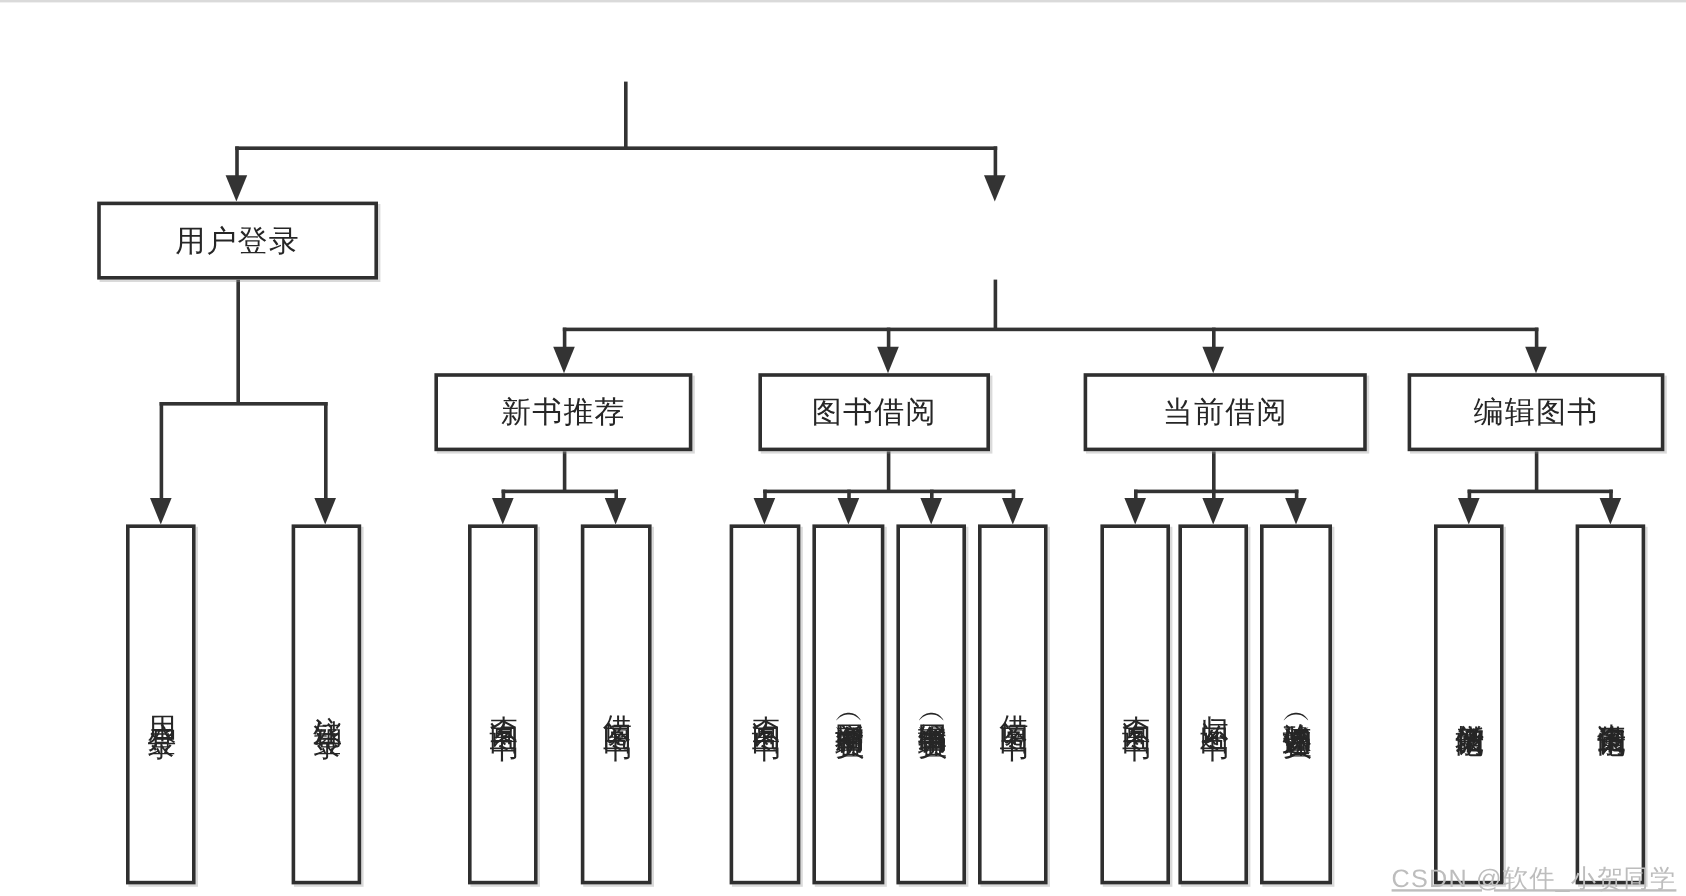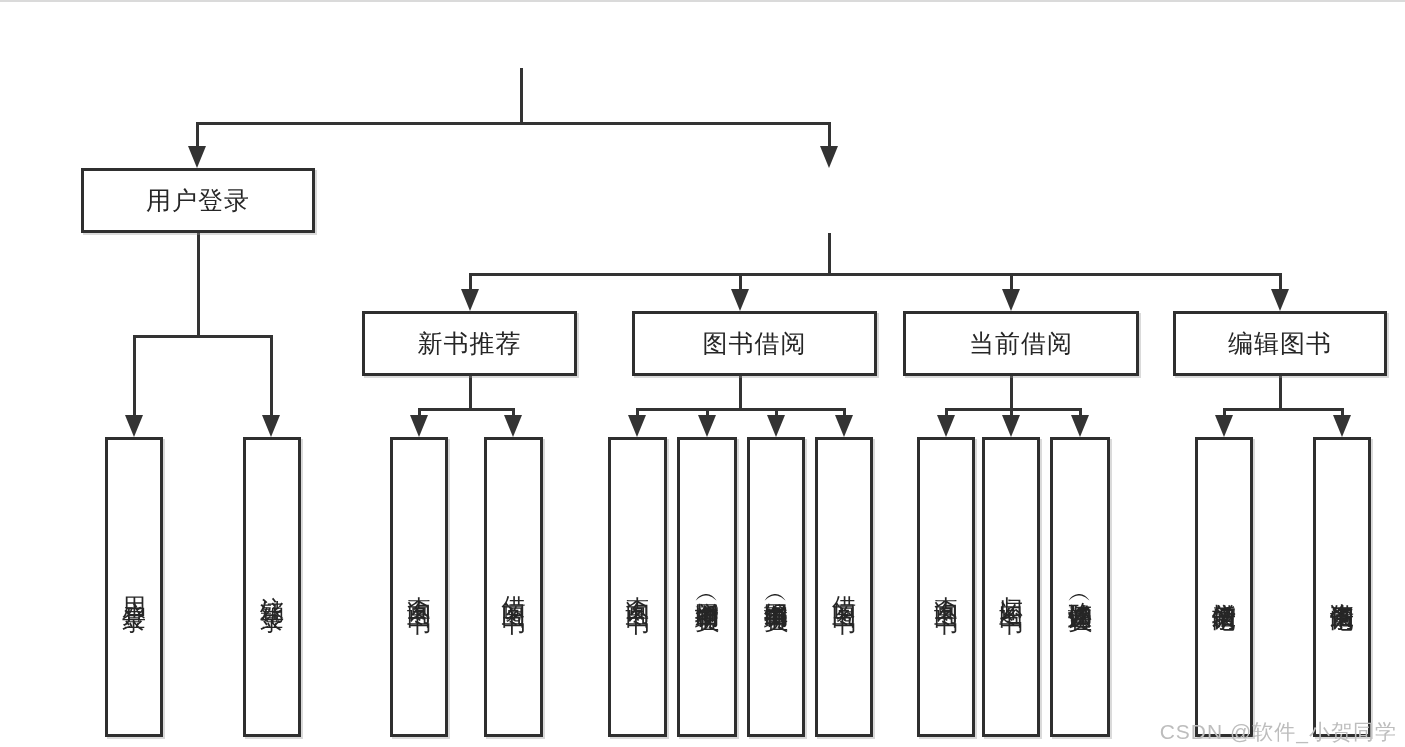--- a/index.html
+++ b/index.html
@@ -34,21 +34,21 @@
     white-space:nowrap;
   }
   .vbox{
     writing-mode:vertical-rl;
     font-size:24px;line-height:1;letter-spacing:5px;
   }
   .vbox.long{letter-spacing:1px;}
   .watermark{
     position:absolute;right:8px;bottom:1px;
     font-size:21px;color:var(--watermark-color);
-    letter-spacing:1px;z-index:10;
+    letter-spacing:1px;z-index:10;text-decoration:underline;
   }
 </style>
 </head>
 <body>
 
 <div class="stage">
   <div class="edge-strip"></div>
 
   <div class="line" style="left:520px;top:68px;width:3px;height:55px"></div>
   <div class="line" style="left:196px;top:122px;width:635px;height:3px"></div>
@@ -106,21 +106,21 @@
   <div class="line" style="left:1223px;top:408px;width:121px;height:3px"></div>
   <div class="line" style="left:1223px;top:408px;width:3px;height:12px"></div>
   <div class="arrow" style="left:1215px;top:415px"></div>
   <div class="line" style="left:1341px;top:408px;width:3px;height:12px"></div>
   <div class="arrow" style="left:1333px;top:415px"></div>
 
 
   <div class="box" style="left:81px;top:168px;width:234px;height:65px">用户登录</div>
 
   <div class="box" style="left:362px;top:311px;width:215px;height:65px">新书推荐</div>
-  <div class="box" style="left:632px;top:311px;width:245px;height:65px">图书借阅</div>
+  <div class="box" style="left:632px;top:311px;width:193px;height:65px">图书借阅</div>
   <div class="box" style="left:903px;top:311px;width:236px;height:65px">当前借阅</div>
   <div class="box" style="left:1173px;top:311px;width:214px;height:65px">编辑图书</div>
 
   <div class="box vbox" style="left:105px;top:437px;width:58px;height:300px">用户登录</div>
   <div class="box vbox" style="left:243px;top:437px;width:58px;height:300px">注销登录</div>
 
   <div class="box vbox" style="left:390px;top:437px;width:58px;height:300px">查询图书</div>
   <div class="box vbox" style="left:484px;top:437px;width:59px;height:300px">借阅图书</div>
 
   <div class="box vbox" style="left:608px;top:437px;width:59px;height:300px">查询图书</div>

